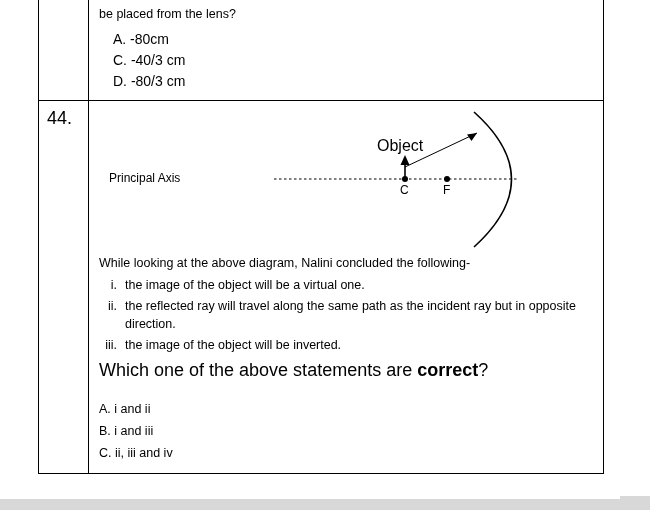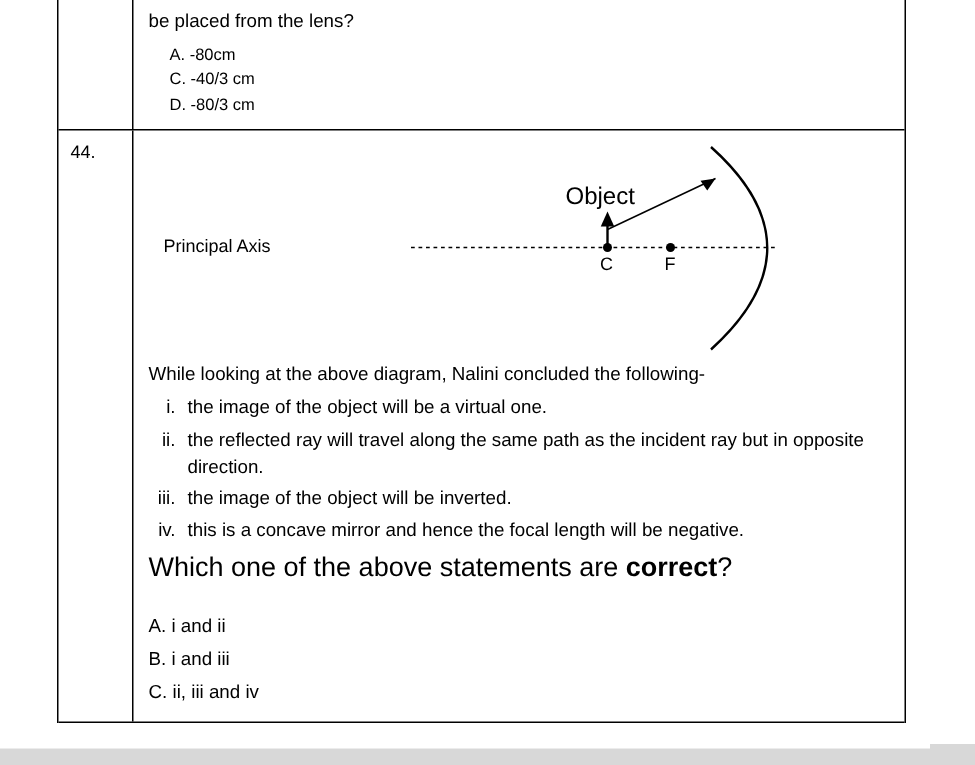--- a/index.html
+++ b/index.html
@@ -41,39 +41,39 @@
   }
   .row-bottom {
     border-bottom: 1px solid #000;
   }
   .cell-num {
     width: 50px;
     min-width: 50px;
     box-sizing: border-box;
     border-right: 1px solid #000;
     padding: 7px 0 0 8px;
-    font-size: 12px;
+    font-size: 18px;
   }
   .cell-num.blank {
     padding: 0;
   }
   .cell-body {
     flex: 1;
     box-sizing: border-box;
     padding: 6px 10px 8px 10px;
   }
   .qtext {
     font-size: 12.5px;
     line-height: 1.35;
   }
   .opts {
     margin-top: 6px;
   }
   .opt {
-    font-size: 11px;
+    font-size: 14px;
     line-height: 1.5;
     padding-left: 14px;
   }
   
   .diagram {
     position: relative;
     height: 145px;
     width: 100%;
   }
   .diagram svg {
@@ -185,24 +185,20 @@
             <div class="rbody">the image of the object will be a virtual one.</div>
           </div>
           <div class="ritem">
             <div class="rlabel">ii.</div>
             <div class="rbody">the reflected ray will travel along the same path as the incident ray but in opposite direction.</div>
           </div>
           <div class="ritem">
             <div class="rlabel">iii.</div>
             <div class="rbody">the image of the object will be inverted.</div>
           </div>
-          <div class="ritem">
-            <div class="rlabel">iv.</div>
-            <div class="rbody">this is a concave mirror and hence the focal length will be negative.</div>
-          </div>
         </div>
 
         <div class="which"><span>Which one of the above statements are </span><b>correct</b><span>?</span></div>
 
         <div class="answers">
           <div class="ansopt">A. i and ii</div>
           <div class="ansopt">B. i and iii</div>
           <div class="ansopt">C. ii, iii and iv</div>
         </div>
 

